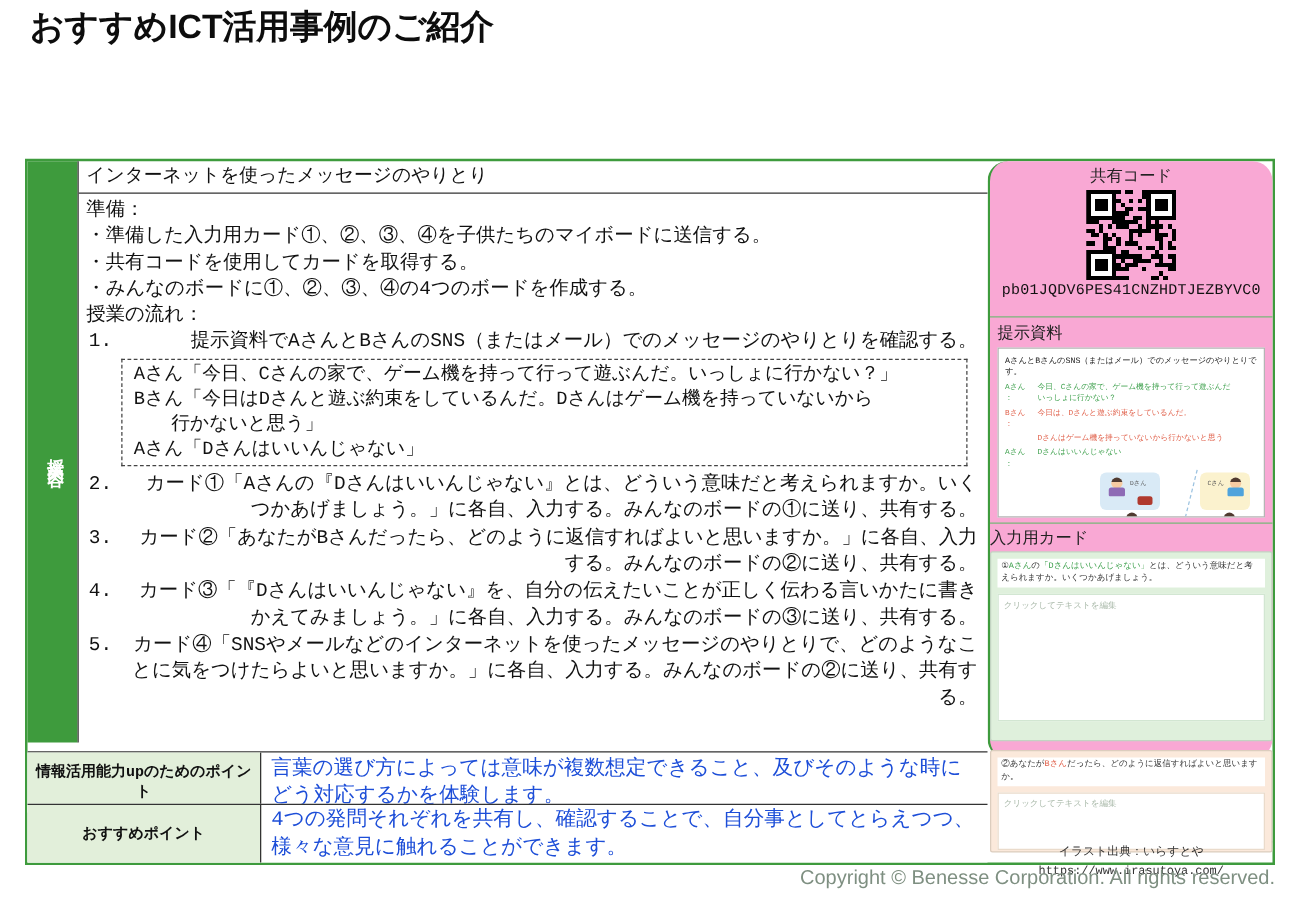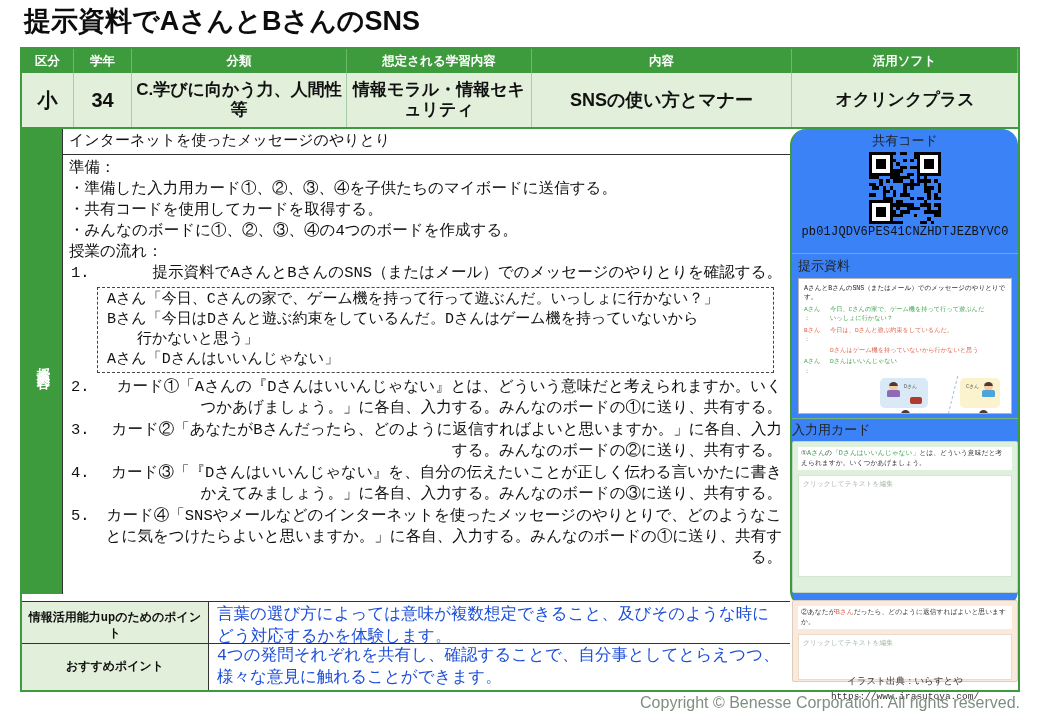--- a/index.html
+++ b/index.html
@@ -22,21 +22,21 @@
   .vtext{writing-mode:vertical-rl;color:#fff;font-weight:bold;font-size:13.5px;letter-spacing:3px;}
   .content{position:absolute;left:40px;top:0;width:728px;height:465px;border-left:1.5px solid #333;box-sizing:border-box;}
   .topic{height:25px;line-height:25px;padding-left:6px;font-size:15px;border-bottom:1.5px solid #333;}
   .cbody{padding:3px 8px 0 6px;font-size:15.5px;line-height:21px;}
   .step{display:flex;margin-bottom:1px;}
   .step .num{flex:0 0 30px;padding-left:2px;}
   .step .stext{flex:1;text-align:right;}
   .dialogue{margin:3px 8px 4px 28px;border:1.5px dashed #444;padding:2px 9px;white-space:pre-line;font-size:15px;line-height:20px;}
 
   
-  .rightcol{position:absolute;left:768px;top:0;width:228px;height:478px;border-left:2px solid #3E9B3D;box-sizing:border-box;background:#3b82f6;border-radius:16px;}
+  .rightcol{position:absolute;left:768px;top:0;width:228px;height:478px;border-left:2px solid #3E9B3D;box-sizing:border-box;background:#f9a8d4;border-radius:16px;}
   .rcell{box-sizing:border-box;border-bottom:1px solid #79B779;}
   .share{height:125px;text-align:center;padding-top:3px;}
   .rlabel{font-size:13px;color:#222;}
   .qr{margin:2px auto 1px;width:72px;height:72px;}
   .code{font-size:12px;letter-spacing:.2px;color:#111;}
   .material{height:165px;padding:3px 6px;}
   .slide{margin-top:3px;border:1px solid #B5B5B5;background:#fff;height:136px;box-sizing:border-box;padding:5px 5px 2px;overflow:hidden;position:relative;}
   .s-title{font-size:6.6px;color:#222;margin-bottom:3px;}
   .s-line{display:flex;font-size:6.2px;line-height:1.5;margin-bottom:2px;}
   .s-spk{flex:0 0 26px;}
@@ -83,36 +83,22 @@
   .plabel{flex:0 0 187px;background:#E2EFDA;border-right:1.5px solid #333;display:flex;align-items:center;justify-content:center;text-align:center;font-weight:bold;font-size:12px;line-height:1.35;box-sizing:border-box;padding:0 6px;}
   .ptext{flex:1;display:flex;align-items:center;font-size:16.5px;line-height:22px;padding:0 8px;color:#1d4ed8;}
 
   .footer{position:absolute;right:20px;top:694px;font-size:16px;color:#7E8F81;}
 </style>
 </head>
 <body>
 
 <div class="page">
 
-  <div class="title">提示資料でAさんとBさんのSNS</div>
-
-  <div class="summary">
-    <div class="sh">区分</div>
-    <div class="sh">学年</div>
-    <div class="sh">分類</div>
-    <div class="sh">想定される学習内容</div>
-    <div class="sh">内容</div>
-    <div class="sh">活用ソフト</div>
-    <div class="sd f-big">小</div>
-    <div class="sd f-big">34</div>
-    <div class="sd f-mid">C.学びに向かう力、人間性等</div>
-    <div class="sd f-mid">情報モラル・情報セキュリティ</div>
-    <div class="sd f-c5">SNSの使い方とマナー</div>
-    <div class="sd f-mid">オクリンクプラス</div>
-  </div>
+  <div class="title">おすすめICT活用事例のご紹介</div>
+
 
   <div class="board">
 
     <div class="sidebar">
       <span class="vtext">授業内容</span>
     </div>
 
     <div class="content">
       <div class="topic">インターネットを使ったメッセージのやりとり</div>
       <div class="cbody">
@@ -136,21 +122,21 @@
         <div class="step">
           <span class="num">3.</span>
           <span class="stext">カード②「あなたがBさんだったら、どのように返信すればよいと思いますか。」に各自、入力する。みんなのボードの②に送り、共有する。</span>
         </div>
         <div class="step">
           <span class="num">4.</span>
           <span class="stext">カード③「『Dさんはいいんじゃない』を、自分の伝えたいことが正しく伝わる言いかたに書きかえてみましょう。」に各自、入力する。みんなのボードの③に送り、共有する。</span>
         </div>
         <div class="step">
           <span class="num">5.</span>
-          <span class="stext">カード④「SNSやメールなどのインターネットを使ったメッセージのやりとりで、どのようなことに気をつけたらよいと思いますか。」に各自、入力する。みんなのボードの①に送り、共有する。</span>
+          <span class="stext">カード④「SNSやメールなどのインターネットを使ったメッセージのやりとりで、どのようなことに気をつけたらよいと思いますか。」に各自、入力する。みんなのボードの②に送り、共有する。</span>
         </div>
       </div>
     </div>
 
     <div class="rightcol">
 
       <div class="rcell share">
         <div class="rlabel">共有コード</div>
         <div class="qr"><svg viewBox="0 0 84 84" width="72" height="72" shape-rendering="crispEdges">
               <g fill="#000">

